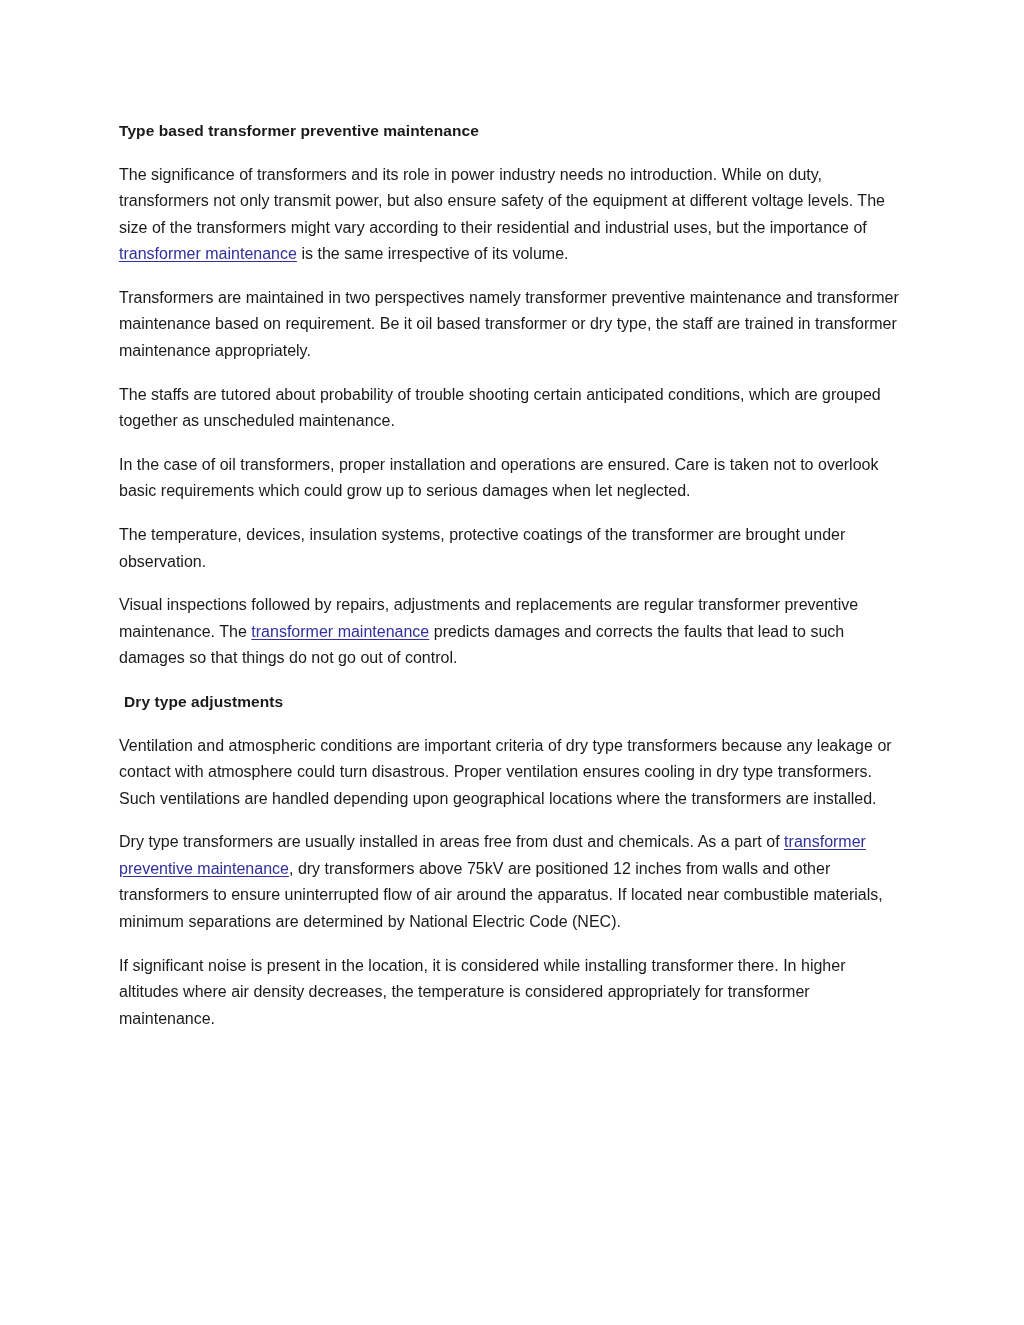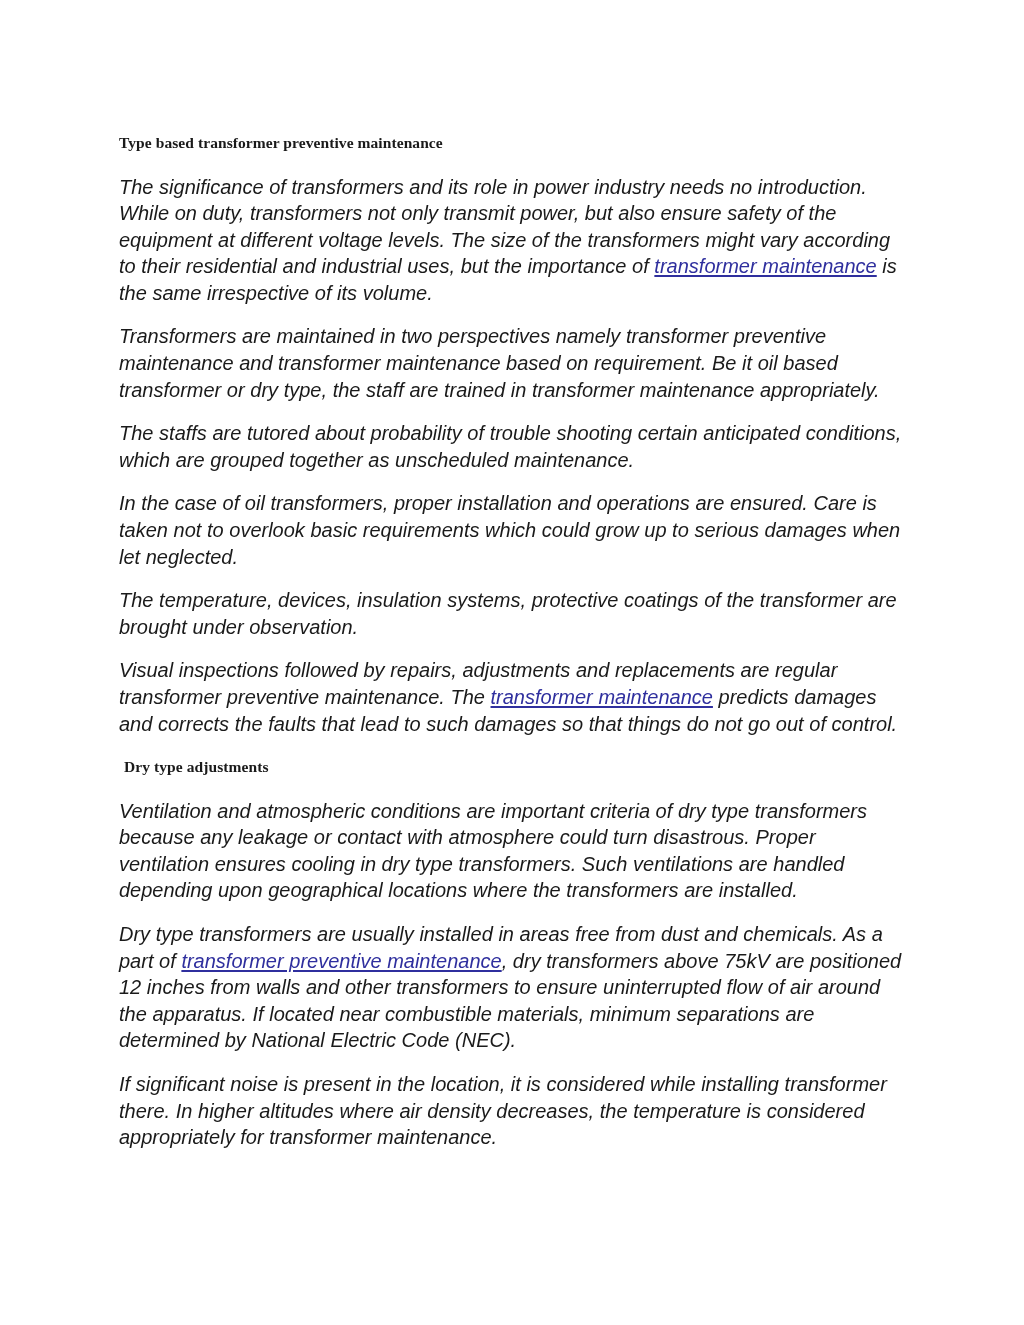--- a/index.html
+++ b/index.html
@@ -24,33 +24,31 @@
   .content {
     position: absolute;
     left: 119px;
     top: 118px;
     width: 788px;
   }
   h2.doc-heading {
     font-size: 15.5px;
     font-weight: bold;
     line-height: 26.5px;
-    margin: 12px 0 17px 0;
+    margin: 0 0 17px 0;
     letter-spacing: 0.005em;
     color: #1a1a1a;
-    font-family: Liberation Serif, serif;
   }
   p.doc-para {
-    font-size: 20px;
+    font-size: 16px;
     line-height: 26.6px;
     margin: 0 0 17px 0;
     color: #1a1a1a;
     text-align: left;
     word-spacing: 0.003em;
-    font-style: italic;
   }
   p.doc-para:last-child {
     margin-bottom: 8px;
   }
   a.doc-link {
     color: #2f2f9e;
     text-decoration: underline;
     text-underline-offset: 2px;
   }
   .indented {

